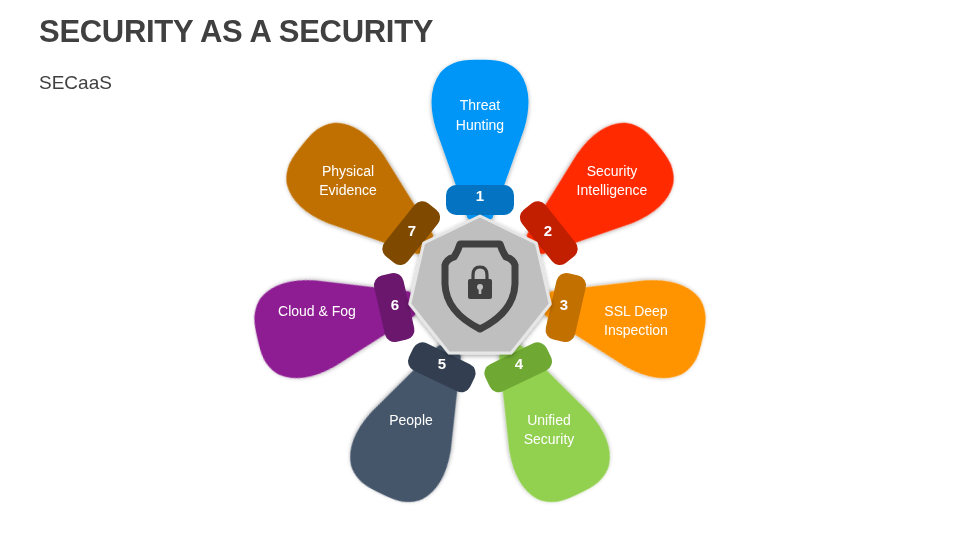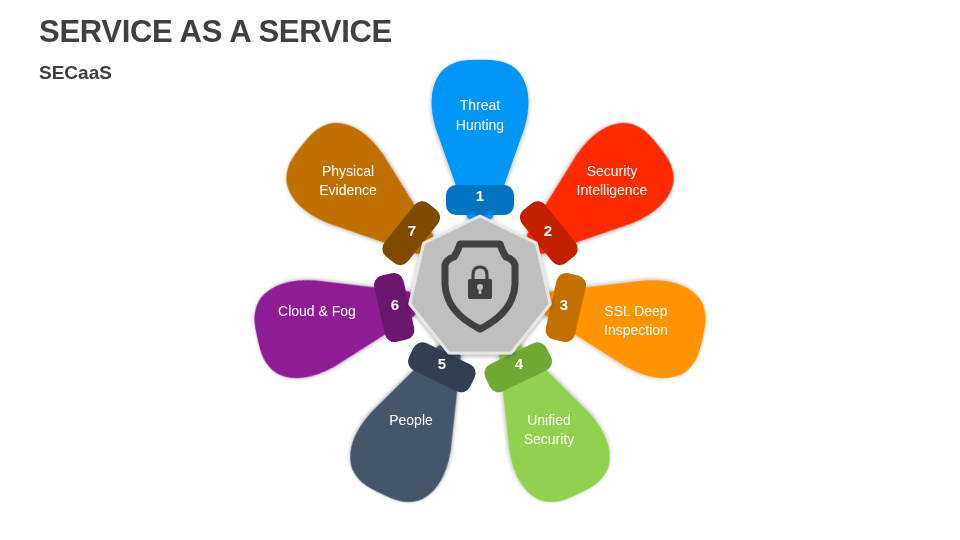--- a/index.html
+++ b/index.html
@@ -1,28 +1,28 @@
 <!DOCTYPE html>
 <html><head>
 <meta charset="utf-8">
 <style>
   html, body { margin: 0; padding: 0; background: #ffffff; }
   body { width: 960px; height: 540px; position: relative; overflow: hidden;
          font-family: "Liberation Sans", "DejaVu Sans", sans-serif; }
   .title { position: absolute; left: 39px; top: 14px; font-size: 31px; font-weight: 700;
            color: #404040; letter-spacing: -0.3px; margin: 0; }
-  .subtitle { position: absolute; left: 39px; top: 62px; font-size: 19px; color: #404040; margin: 0; font-weight: bold; }
+  .subtitle { position: absolute; left: 39px; top: 72px; font-size: 19px; color: #404040; margin: 0; }
   svg.diagram { position: absolute; left: 0; top: 0; }
   .petal-label { font-size: 14px; fill: #ffffff; text-anchor: middle; font-weight: 400; }
   .num-label { font-size: 15px; fill: #ffffff; text-anchor: middle; font-weight: 700; }
 </style>
 </head>
 <body>
 
-<h1 class="title">SERVICE AS A SERVICE</h1>
+<h1 class="title">SECURITY AS A SECURITY</h1>
 <p class="subtitle">SECaaS</p>
 
 <svg class="diagram" width="960" height="540" viewBox="0 0 960 540">
   <defs>
     <filter id="shadow" x="-20%" y="-20%" width="140%" height="140%">
       <feDropShadow dx="0" dy="1.5" stdDeviation="2" flood-color="#000" flood-opacity="0.35"></feDropShadow>
     </filter>
 
     <path id="petal-shape" d="M -12 -8 L -42 -95 Q -52 -130 -38 -150 Q -28 -163 -5 -163 L 5 -163 Q 28 -163 38 -150 Q 52 -130 42 -95 L 12 -8 Q 0 4 -12 -8 Z"></path>
   </defs>

